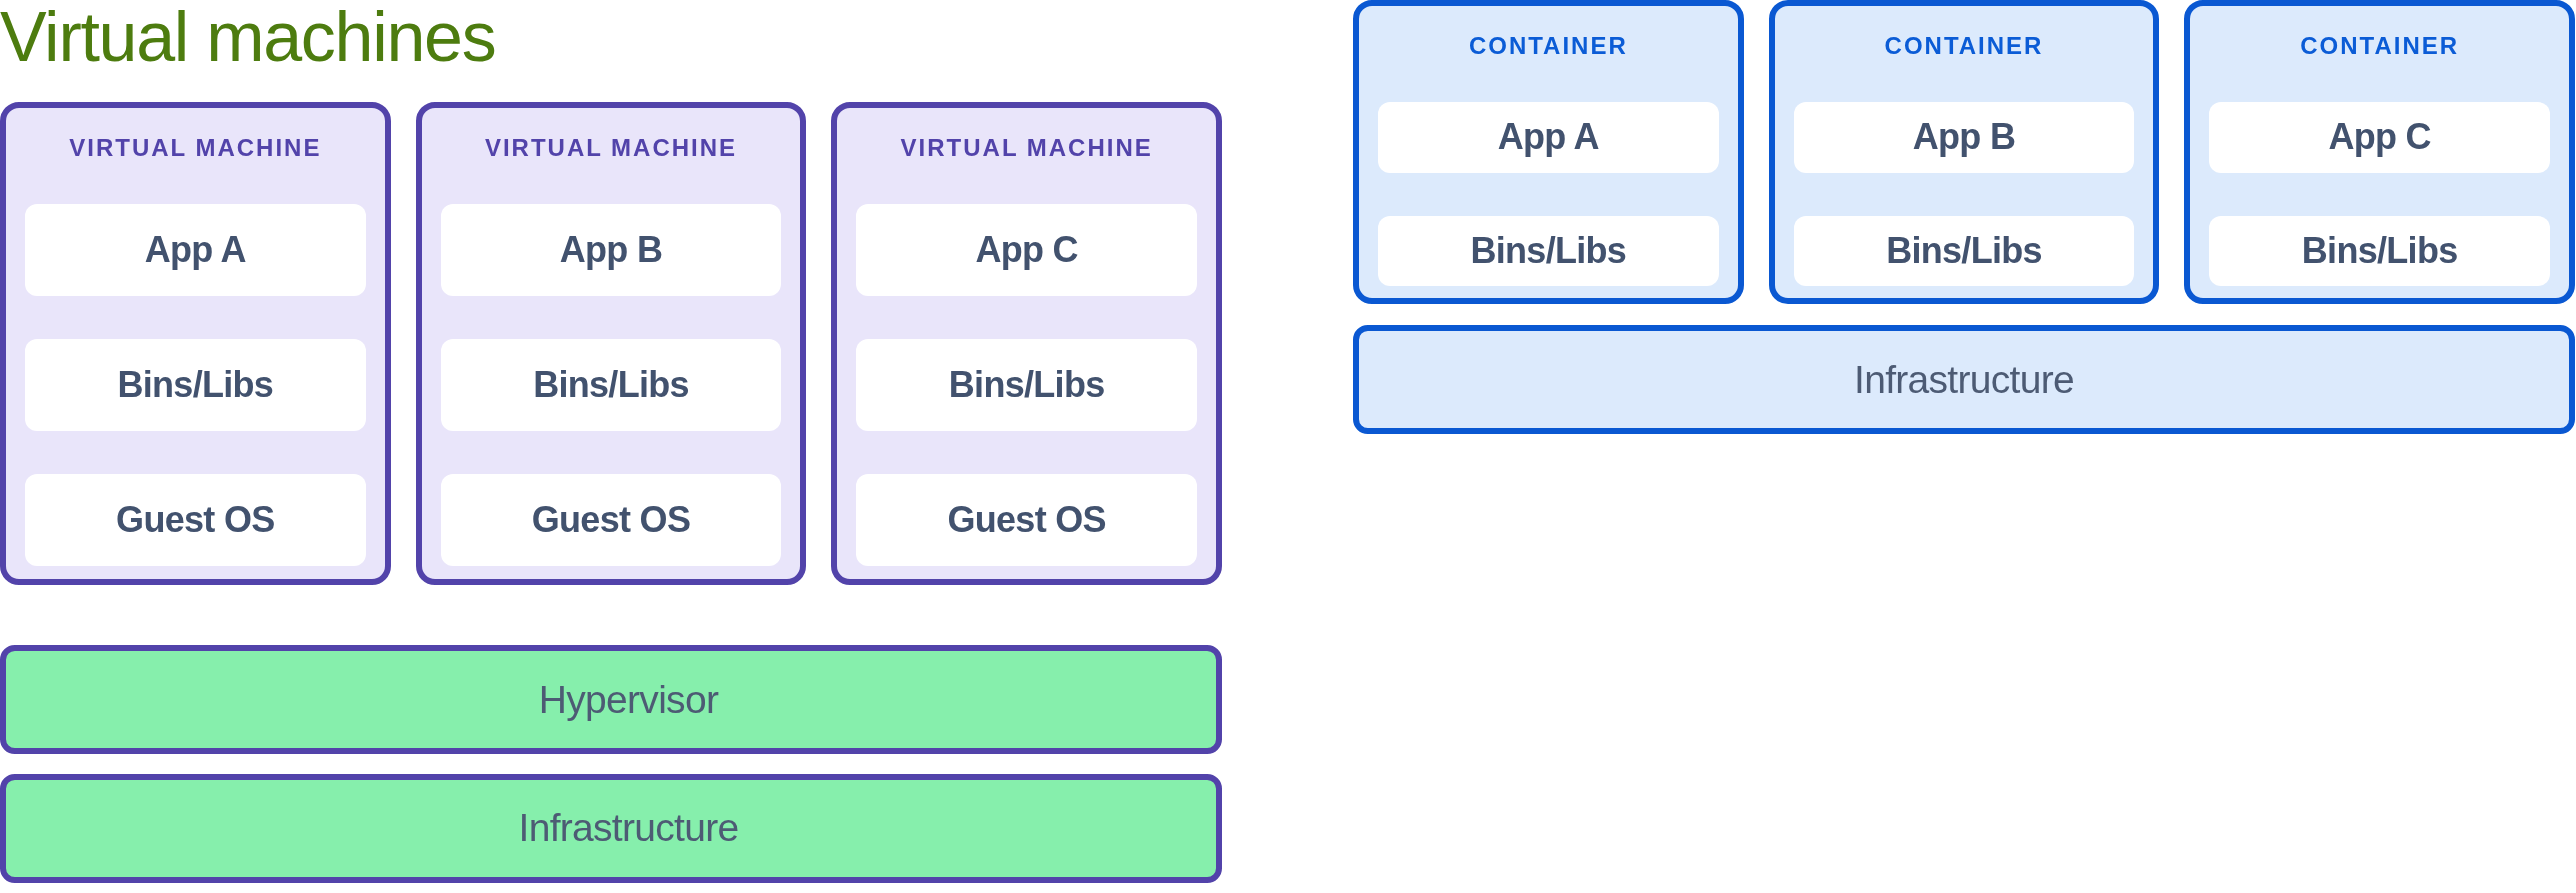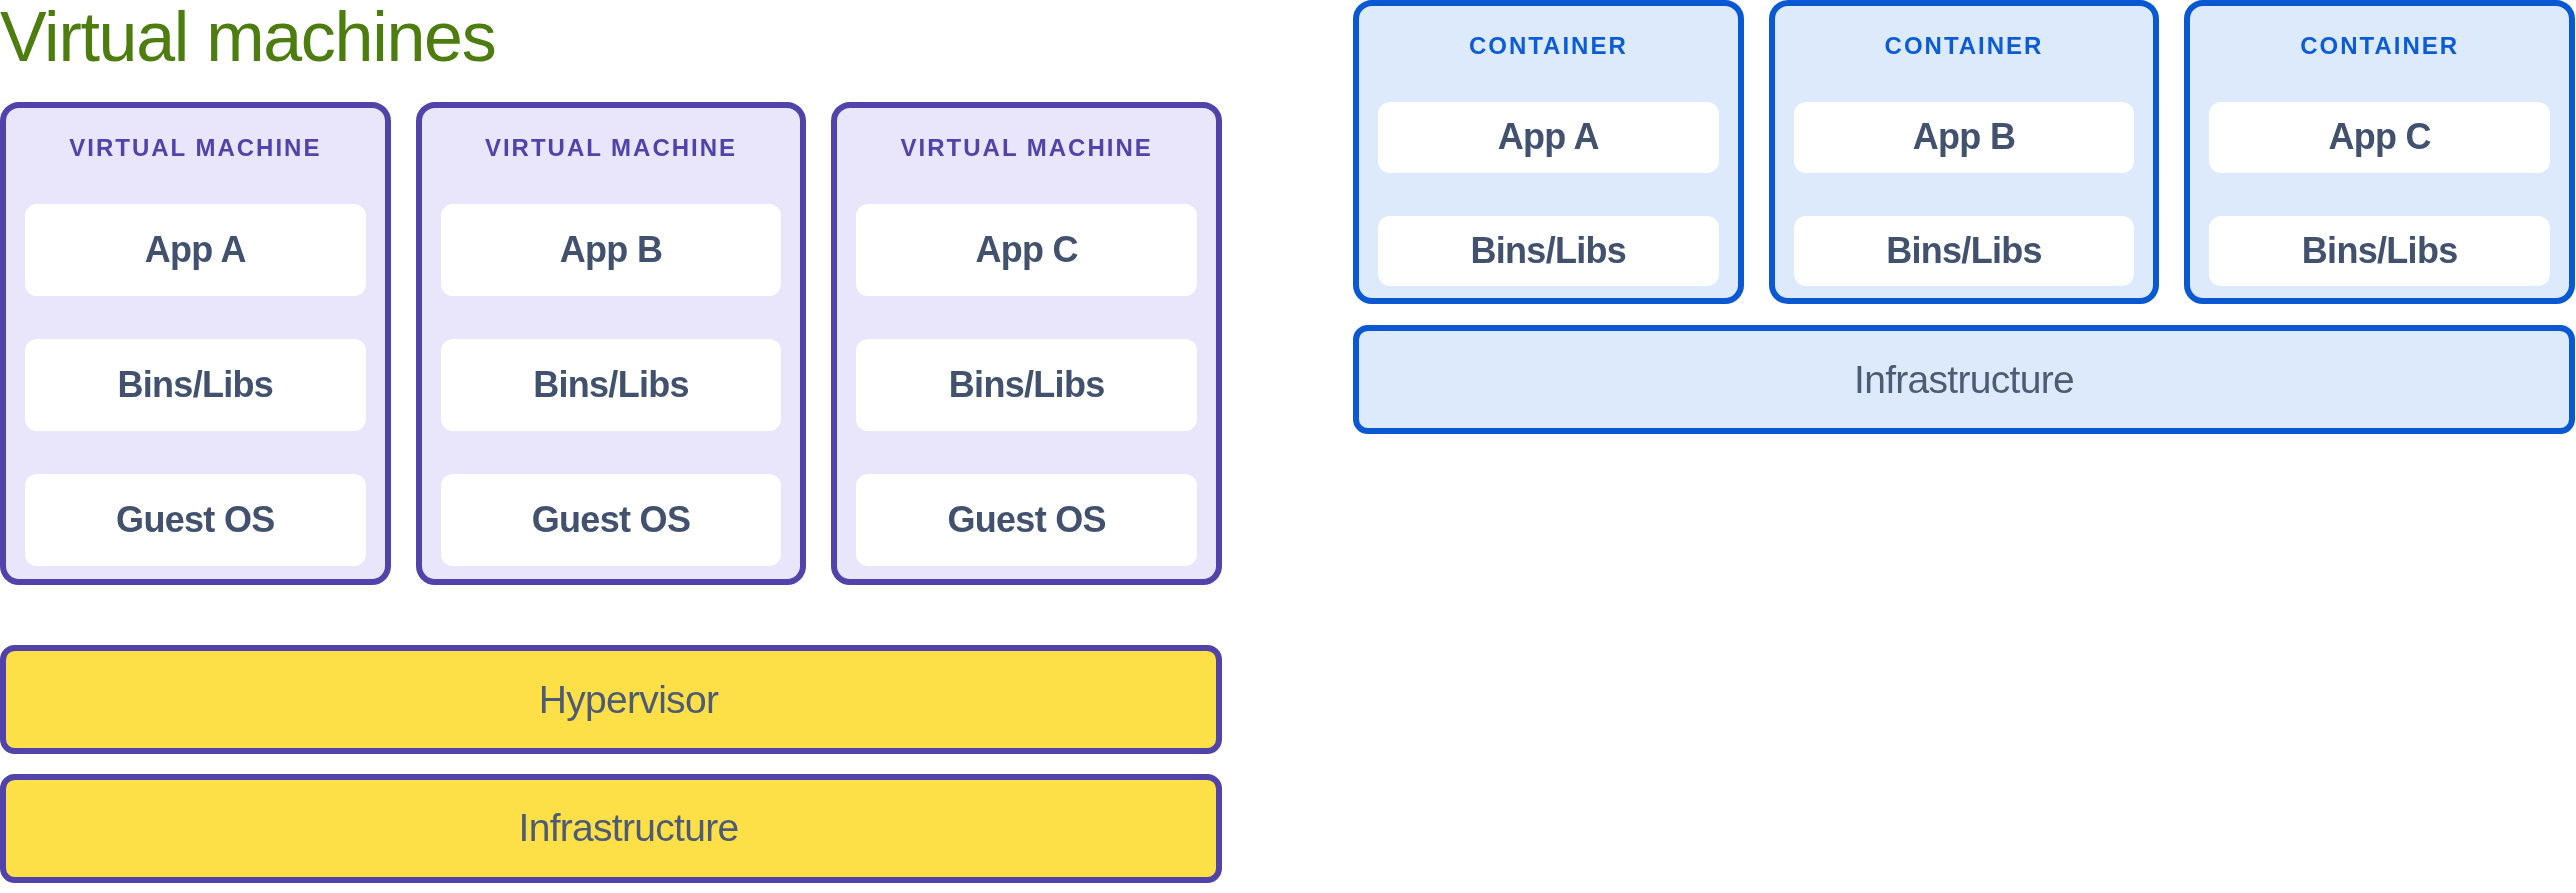--- a/index.html
+++ b/index.html
@@ -79,21 +79,21 @@
     border-radius: 14.8px;
     border: 6px solid;
     display: flex;
     align-items: center;
     justify-content: center;
     font-size: 39px;
     font-weight: 400;
     letter-spacing: -0.7px;
     color: #4d5b74;
   }
-  .bar.vm { background: #fde047; border-color: #5243aa; padding-left: 35px; }
+  .bar.vm { background: #86efac; border-color: #5243aa; padding-left: 35px; }
   .bar.ct { background: #dceafc; border-color: #0a58d2; }
   .col-vm .bar-1 { margin-top: 60px; }
   .col-vm .bar-2 { margin-top: 19.5px; }
   .col-ct .bar-1 { margin-top: 62px; }
   .col-ct .bar-2 { margin-top: 21px; }
   .col-ct .bar-3 { margin-top: 21px; }
 </style>
 </head>
 <body>
 

